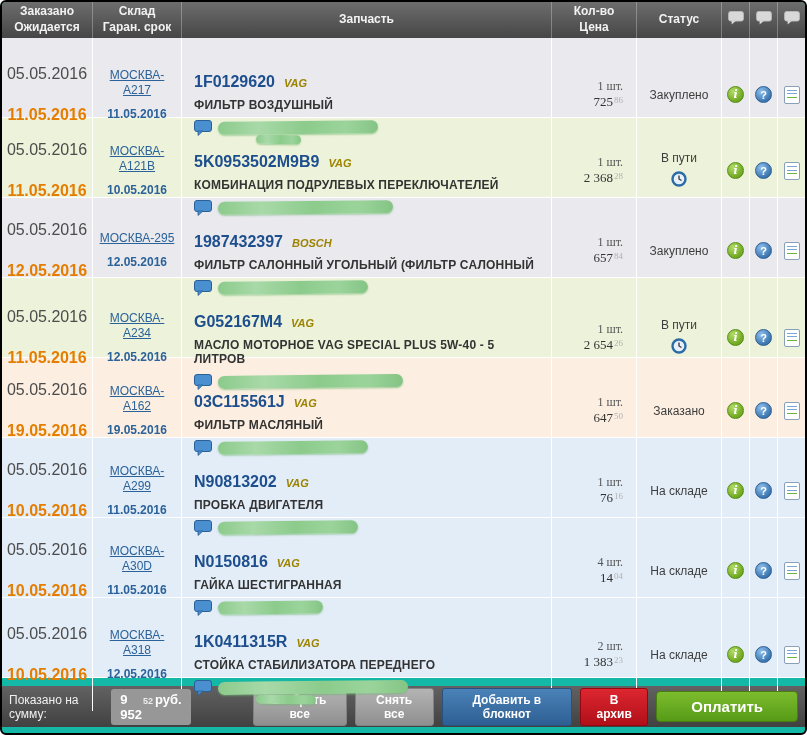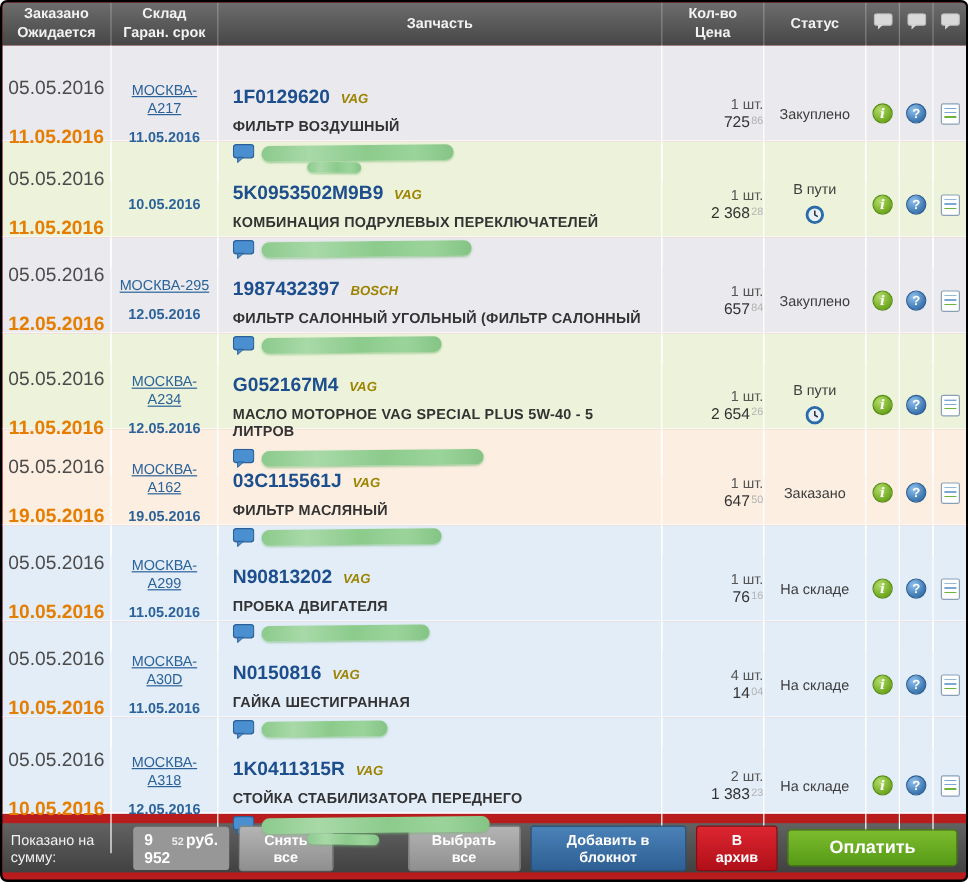--- a/index.html
+++ b/index.html
@@ -1,18 +1,18 @@
 <!DOCTYPE html>
 <html><head>
 <meta charset="utf-8">
 <style>
   html,body { margin:0; padding:0; background:#fff; }
   body { width:807px; height:735px; font-family:"Liberation Sans", sans-serif; }
   .page { box-sizing:border-box; width:807px; height:735px; border:2px solid #000;
-          border-radius:6px; background:#b91c1c; overflow:hidden; }
+          border-radius:6px; background:#14b8a6; overflow:hidden; }
 
   
   .thead, .trow { display:grid; grid-template-columns:91px 89px 370px 85px 85px 28px 28px 1fr; }
   .thead { height:36px; background:linear-gradient(#6d6d6d,#464646); color:#f2f2f2;
            font-size:12px; font-weight:bold; }
   .hcell { display:flex; flex-direction:column; align-items:center; justify-content:center;
            gap:2px; border-right:1px solid rgba(255,255,255,0.28); line-height:1.15; text-align:center; }
   .hcell:last-child { border-right:none; }
 
   .trow { height:80px; box-sizing:border-box; border-bottom:1px solid #fff; }
@@ -38,21 +38,21 @@
   .brand { color:#9c8300; font-weight:bold; font-style:italic; font-size:11px;margin-top:29px; }
   .pname { font-weight:bold; color:#333; font-size:12px; letter-spacing:0.2px; }
   .part-note { display:flex; align-items:flex-start; gap:6px; margin-top:1px; }
   .bubble-icon { display:inline-flex; cursor:pointer; }
   .scr-wrap { display:flex; flex-direction:column; gap:1px; padding-top:1px; }
   .scribble { display:block; height:13px; border-radius:7px;
               background:linear-gradient(90deg,#8cca8c,#a8d9a8 25%,#8ccb8c 55%,#9bd49b 80%,#85c485);
               box-shadow:0 1px 2px rgba(110,180,110,0.65); transform:rotate(-0.6deg); }
   .scribble.s2 { height:9px; margin-left:38px; transform:rotate(0.8deg); }
 
-  .c-qty { align-items:flex-end; font-size:12px; color:#555; }
+  .c-qty { align-items:flex-end; padding-right:13px; font-size:12px; color:#555;font-family:Liberation Serif, serif; }
   .price { font-size:13px; color:#333; }
   .cents { font-size:9px; color:#b3b3b3; margin-left:1px; vertical-align:3px; }
 
   .c-status { font-size:12px; color:#3d3d3d; gap:6px; text-align:center; }
 
   .icon-info, .icon-question { width:17px; height:17px; border-radius:50%; color:#fff;
       display:flex; align-items:center; justify-content:center; cursor:pointer; box-sizing:border-box; }
   .icon-info { background:radial-gradient(circle at 35% 30%, #b2dc6a, #74ac25 65%, #5d9417);
                border:1px solid #588c15; font:italic bold 11px "DejaVu Serif", serif; }
   .icon-question { background:radial-gradient(circle at 35% 30%, #8fc0ec, #417bb4 65%, #2f619a);
@@ -179,20 +179,21 @@
     <div class="cell c-icon">
       <span class="icon-doc"></span>
     </div>
   </div>
       <div class="trow bg-green">
     <div class="cell c-dates">
       <div class="d1">05.05.2016</div>
       <div class="d2">11.05.2016</div>
     </div>
     <div class="cell c-wh">
+      <a class="wh-link">МОСКВА-А121В</a>
       <div class="wh-date">10.05.2016</div>
     </div>
     <div class="cell c-part">
       <div class="part-top">
         <span class="pnum">5K0953502M9B9</span>
         <span class="brand">VAG</span>
       </div>
       <div class="pname">КОМБИНАЦИЯ ПОДРУЛЕВЫХ ПЕРЕКЛЮЧАТЕЛЕЙ</div>
       <div class="part-note">
         <span class="bubble-icon">
@@ -527,20 +528,20 @@
   </div>
     </div>
 
   <div class="footer-bar">
     <span class="total-label">Показано на сумму:</span>
     <span class="total-badge">
       <span>9 952</span>
       <span class="cents2">52</span>
       <span>руб.</span>
     </span>
+    <button class="btn btn-gray btn-select">Выбрать все</button>
     <button class="btn btn-gray">Снять все</button>
-    <button class="btn btn-gray btn-select">Выбрать все</button>
     <button class="btn btn-blue">Добавить в блокнот</button>
     <button class="btn btn-red">В архив</button>
     <button class="btn btn-pay">Оплатить</button>
   </div>
 
 </div>
 
 </body></html>

